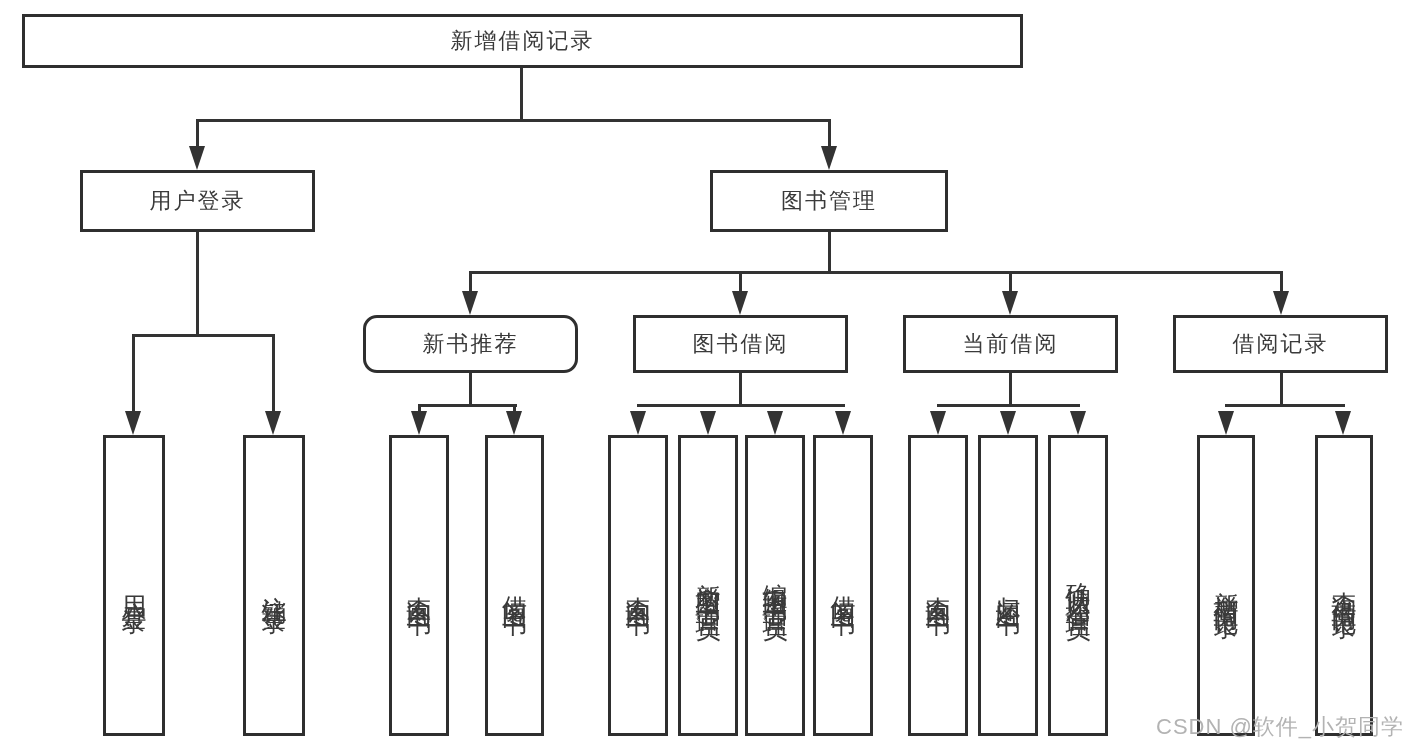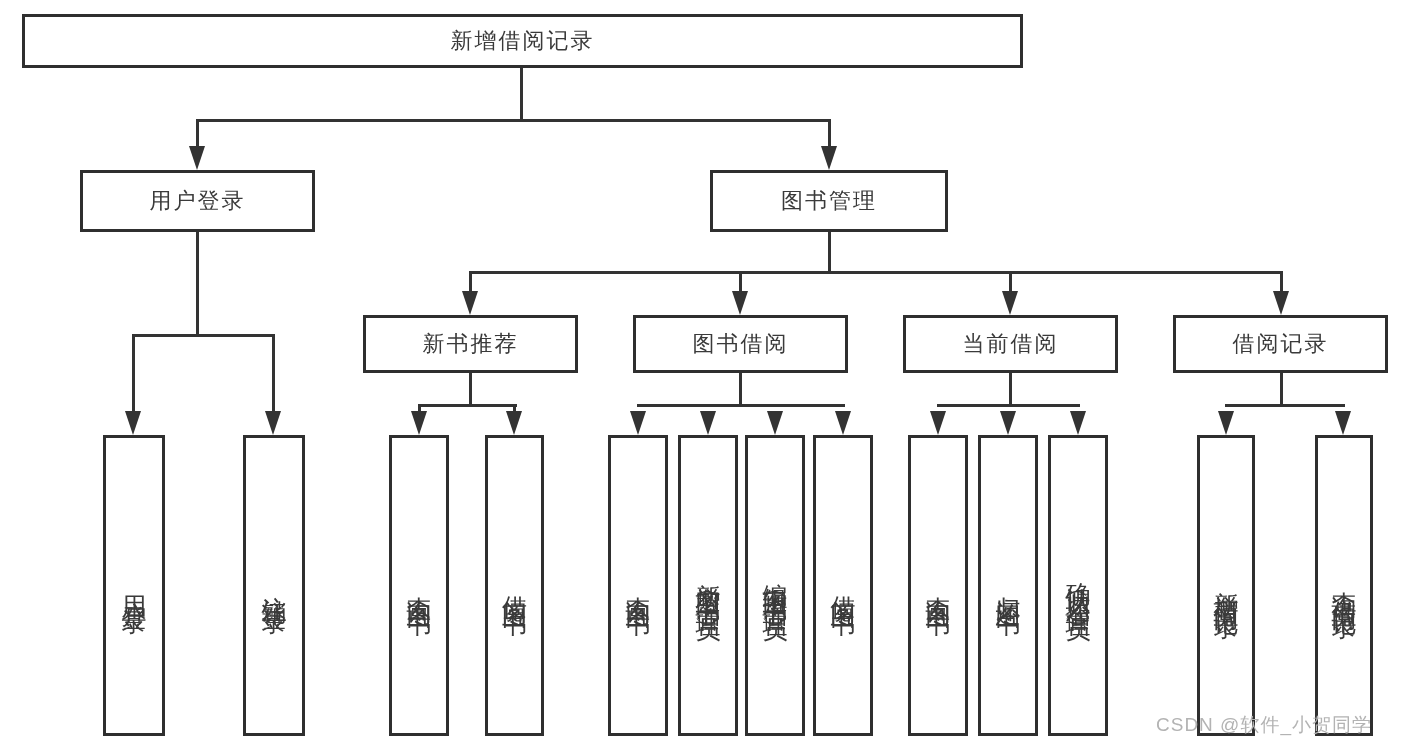--- a/index.html
+++ b/index.html
@@ -24,21 +24,21 @@
     font-size:25px;letter-spacing:5px;line-height:1;white-space:nowrap;
   }
   .ln{position:absolute;background:var(--line,#333);}
   .arw{
     position:absolute;width:0;height:0;
     border-left:8px solid transparent;border-right:8px solid transparent;
     border-top:24px solid var(--line,#333);
   }
   .watermark{
     position:absolute;left:1156px;top:712px;z-index:10;
-    color:var(--wm,#b3b3b3);font-size:19px;letter-spacing:1px;white-space:nowrap;
+    color:var(--wm,#b3b3b3);font-size:22px;letter-spacing:1px;white-space:nowrap;
   }
 </style>
 </head>
 <body>
 
 <div id="canvas">
 
   <div class="box" style="left:22px;top:14px;width:1001px;height:54px;">
     <span>新增借阅记录</span>
   </div>
@@ -68,21 +68,21 @@
   <div class="ln" style="left:469px;top:271px;width:814px;height:3px;"></div>
   <div class="ln" style="left:469px;top:271px;width:3px;height:24px;"></div>
   <div class="ln" style="left:739px;top:271px;width:3px;height:24px;"></div>
   <div class="ln" style="left:1009px;top:271px;width:3px;height:24px;"></div>
   <div class="ln" style="left:1280px;top:271px;width:3px;height:24px;"></div>
   <div class="arw" style="left:462px;top:291px;"></div>
   <div class="arw" style="left:732px;top:291px;"></div>
   <div class="arw" style="left:1002px;top:291px;"></div>
   <div class="arw" style="left:1273px;top:291px;"></div>
 
-  <div class="box" style="left:363px;top:315px;width:215px;height:58px;">
+  <div class="box" style="left:363px;top:315px;width:215px;height:58px;border-radius:14px;">
     <span>新书推荐</span>
   </div>
   <div class="box" style="left:903px;top:315px;width:215px;height:58px;">
     <span>当前借阅</span>
   </div>
   <div class="box" style="left:633px;top:315px;width:215px;height:58px;">
     <span>图书借阅</span>
   </div>
   <div class="box" style="left:1173px;top:315px;width:215px;height:58px;">
     <span>借阅记录</span>

